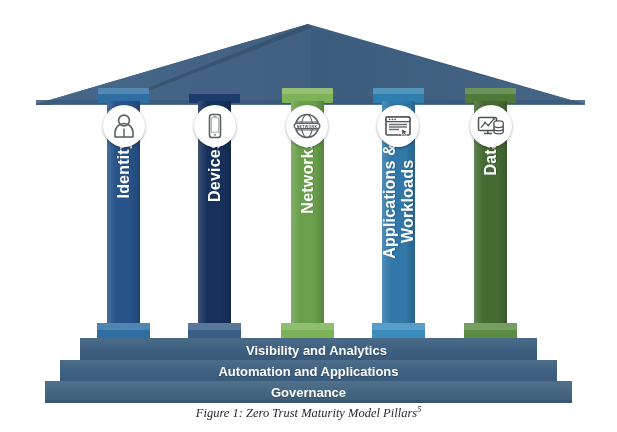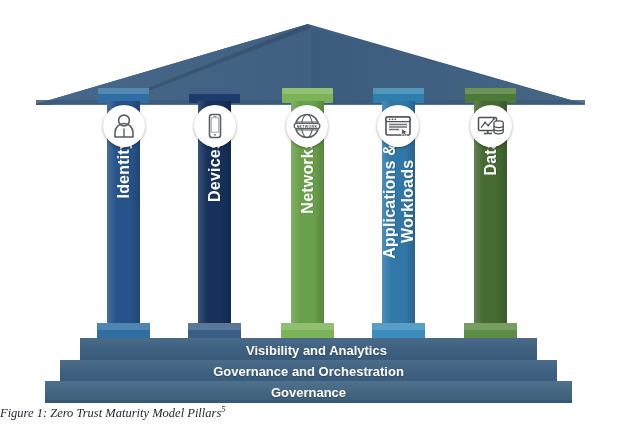--- a/index.html
+++ b/index.html
@@ -142,20 +142,21 @@
     text-shadow: 0 1px 1px rgba(0,0,0,0.25);
     pointer-events: none;
   }
 
   
   .caption {
     position: absolute;
     left: 0;
     top: 405px;
     width: 617px;
+    text-align: center;
     font-family: "Liberation Serif", serif;
     font-style: italic;
     font-size: 12.5px;
     color: #23282e;
   }
   .caption sup { font-size: 8px; vertical-align: super; }
 </style>
 </head>
 <body>
 
@@ -331,19 +332,19 @@
           <stop offset="55%" stop-color="#44657f"></stop>
           <stop offset="100%" stop-color="#3d5e79"></stop>
         </linearGradient>
       </defs>
       <rect x="80" y="338" width="457" height="22" fill="url(#st1)"></rect>
       <rect x="60" y="360" width="497" height="21" fill="url(#st2)"></rect>
       <rect x="45" y="381" width="527" height="22" fill="url(#st3)"></rect>
       <rect x="45" y="400" width="527" height="3" fill="#34536e" opacity="0.6"></rect>
     </svg>
     <div class="step-label" style="top:343px;padding-left:8px;">Visibility and Analytics</div>
-    <div class="step-label" style="top:364px;">Governance and Orchestration</div>
+    <div class="step-label" style="top:364px;">Automation and Applications</div>
     <div class="step-label" style="top:385px;">Governance</div>
   </div>
 
   <div class="caption"><span>Figure 1: Zero Trust Maturity Model Pillars</span><sup>5</sup></div>
 
 </div>
 
 </body></html>

